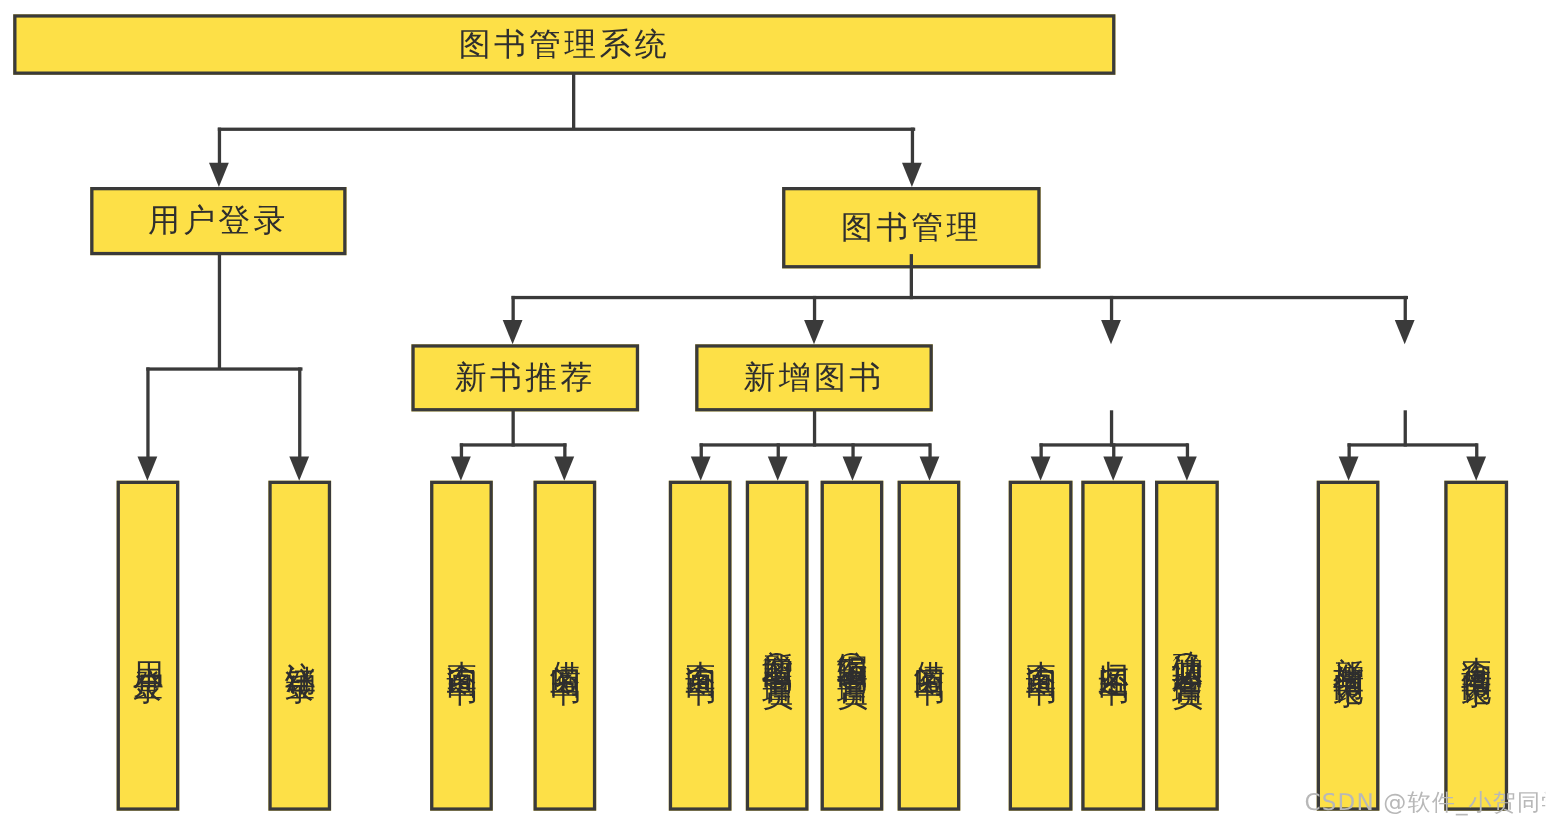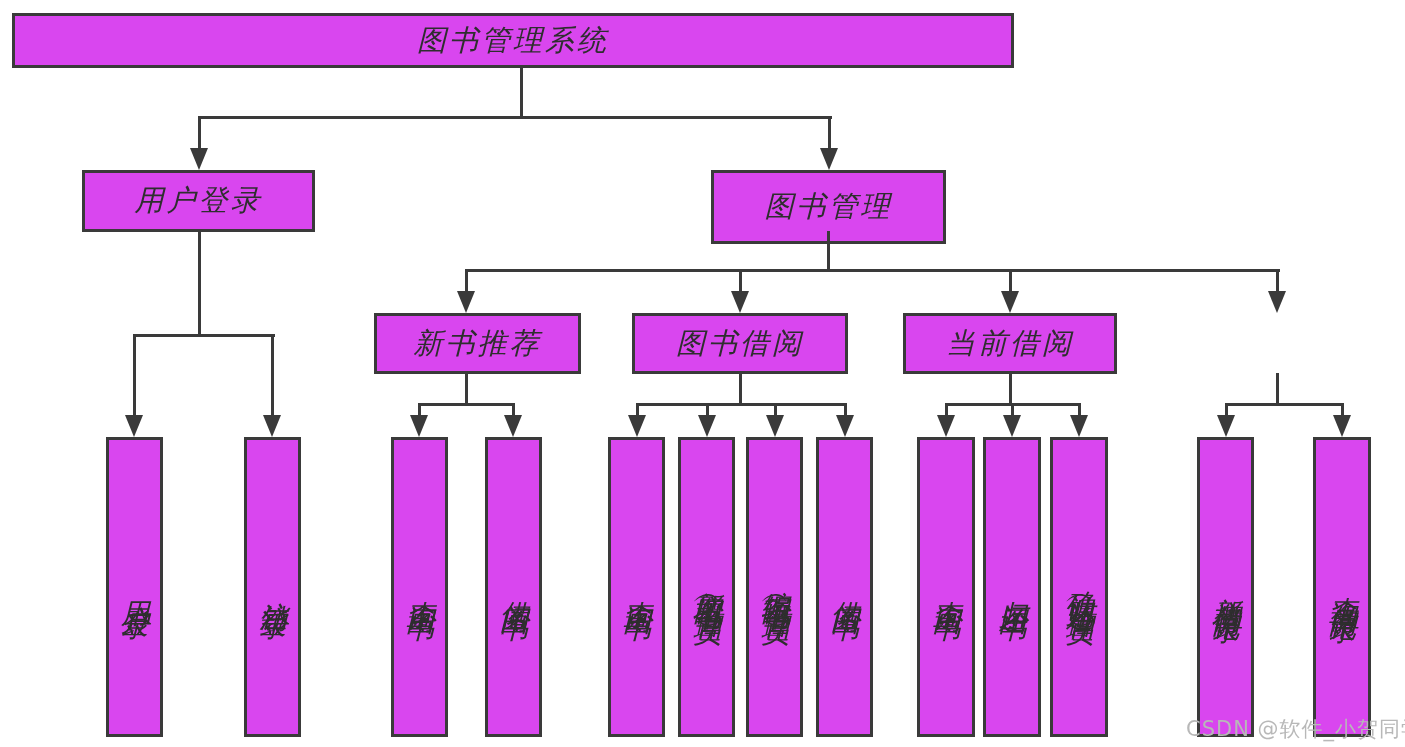--- a/index.html
+++ b/index.html
@@ -8,23 +8,22 @@
     --background:#ffffff;
     --watermark:#b8b8b8;
   }
   html,body{margin:0;padding:0;background:var(--background);}
   .stage{
     position:relative;width:1405px;height:747px;background:var(--background);
     font-family:"DejaVu Sans",sans-serif;overflow:hidden;
   }
   .node{
     position:absolute;box-sizing:border-box;border:3px solid var(--line);
-    background:#d946ef;display:flex;align-items:center;justify-content:center;
+    background:#fde047;display:flex;align-items:center;justify-content:center;
     color:var(--text);
-    font-style:italic;
   }
   .node .lbl{font-size:29px;letter-spacing:3px;white-space:nowrap;color:var(--text);}
   .leaf{top:437px;height:300px;}
   .leaf .lbl{
     writing-mode:vertical-rl;text-orientation:mixed;
     font-size:28px;letter-spacing:4px;line-height:1;
   }
   .v{position:absolute;width:3px;background:var(--line);}
   .h{position:absolute;height:3px;background:var(--line);}
   .ah{
@@ -75,24 +74,21 @@
   <div class="ah" style="left:731px;top:291px;"></div>
   <div class="v" style="left:1009px;top:269px;height:25px;"></div>
   <div class="ah" style="left:1001px;top:291px;"></div>
   <div class="v" style="left:1276px;top:269px;height:25px;"></div>
   <div class="ah" style="left:1268px;top:291px;"></div>
 
   <div class="node" style="left:374px;top:313px;width:207px;height:61px;">
     <span class="lbl">新书推荐</span>
   </div>
   <div class="node" style="left:632px;top:313px;width:216px;height:61px;">
-    <span class="lbl">图书借阅</span>
-  </div>
-  <div class="node" style="left:903px;top:313px;width:214px;height:61px;">
-    <span class="lbl">当前借阅</span>
+    <span class="lbl">新增图书</span>
   </div>
 
   <div class="v" style="left:465px;top:373px;height:33px;"></div>
   <div class="v" style="left:739px;top:373px;height:33px;"></div>
   <div class="v" style="left:1009px;top:373px;height:33px;"></div>
   <div class="v" style="left:1276px;top:373px;height:33px;"></div>
 
   <div class="h" style="left:418px;top:403px;width:97px;"></div>
   <div class="h" style="left:636px;top:403px;width:210px;"></div>
   <div class="h" style="left:945px;top:403px;width:135px;"></div>

